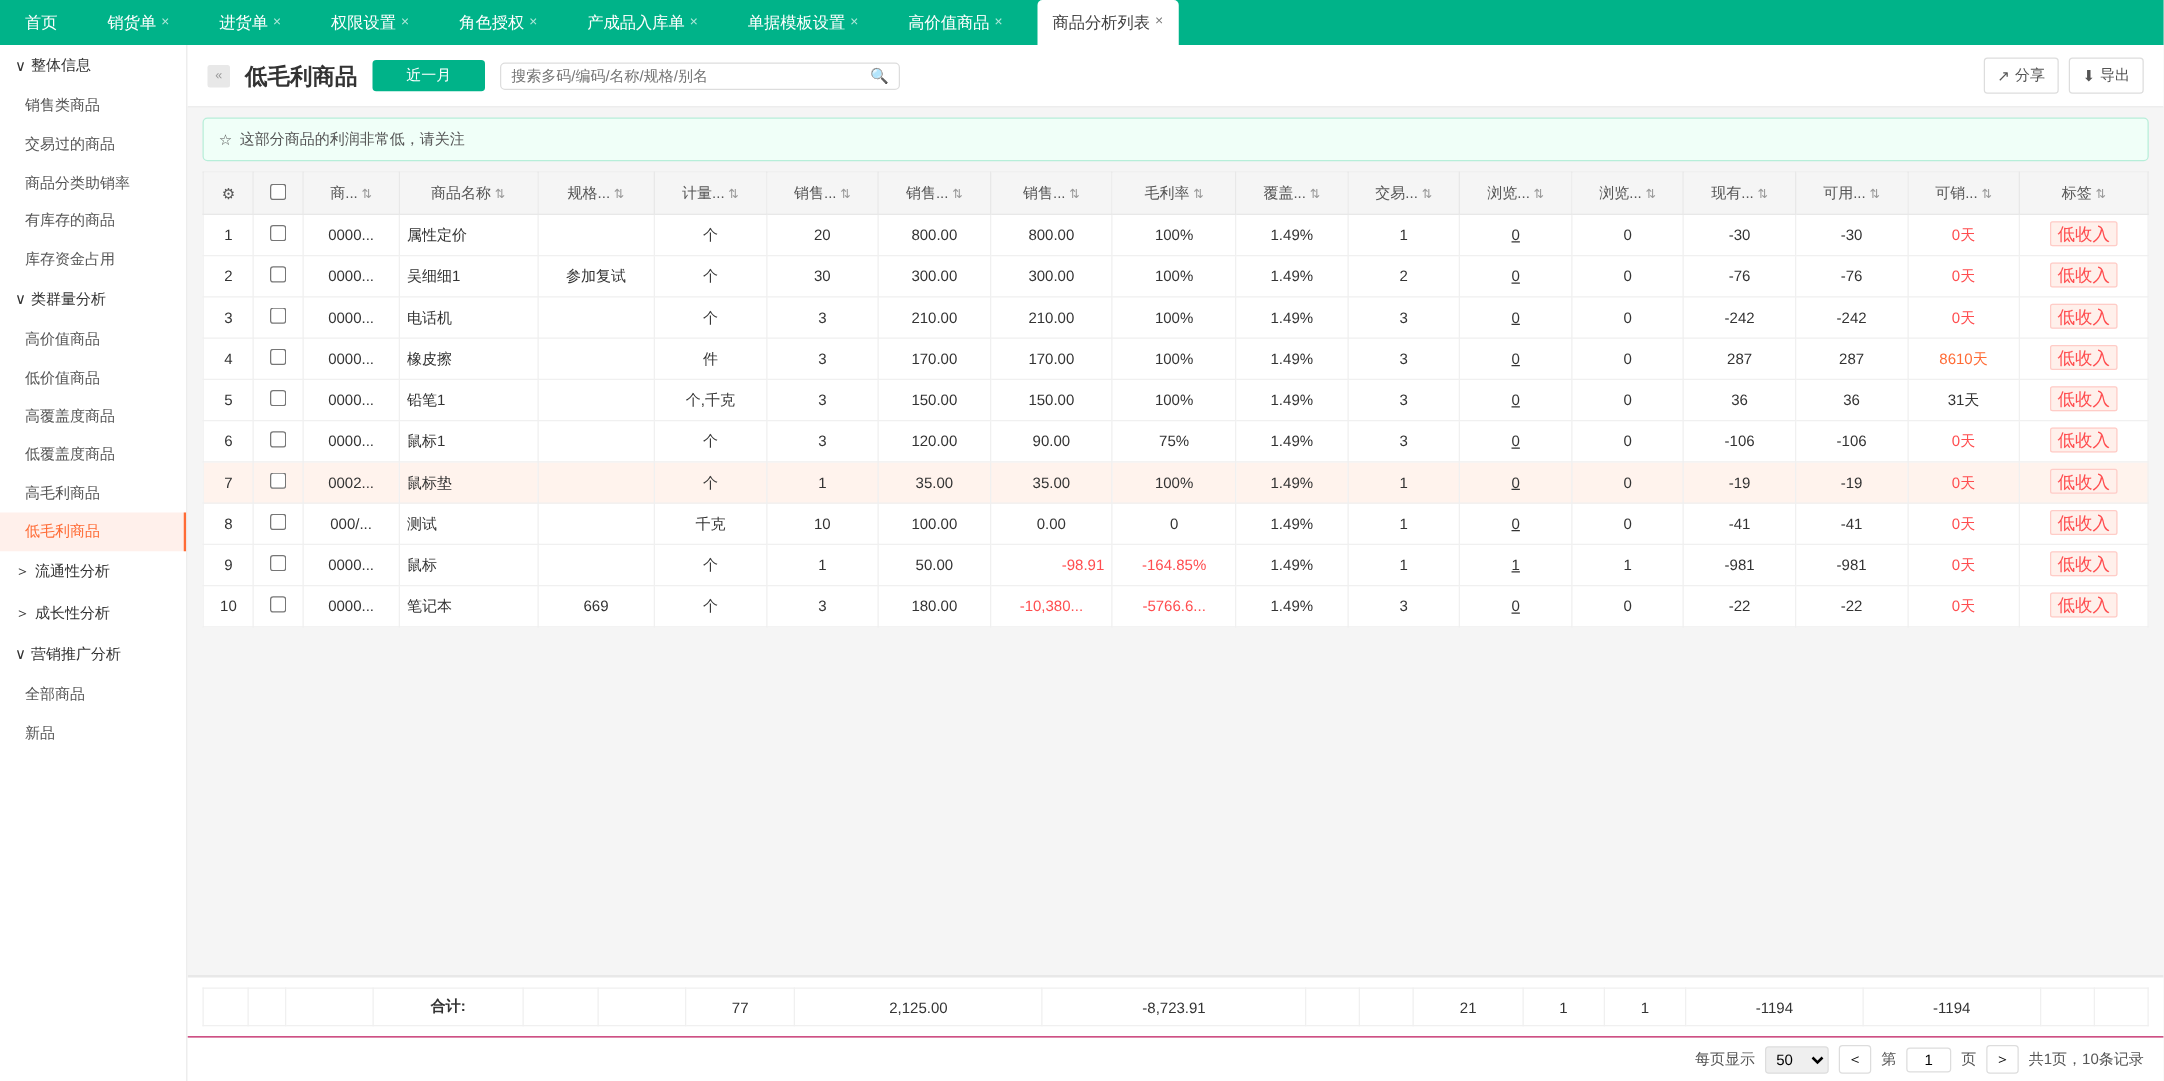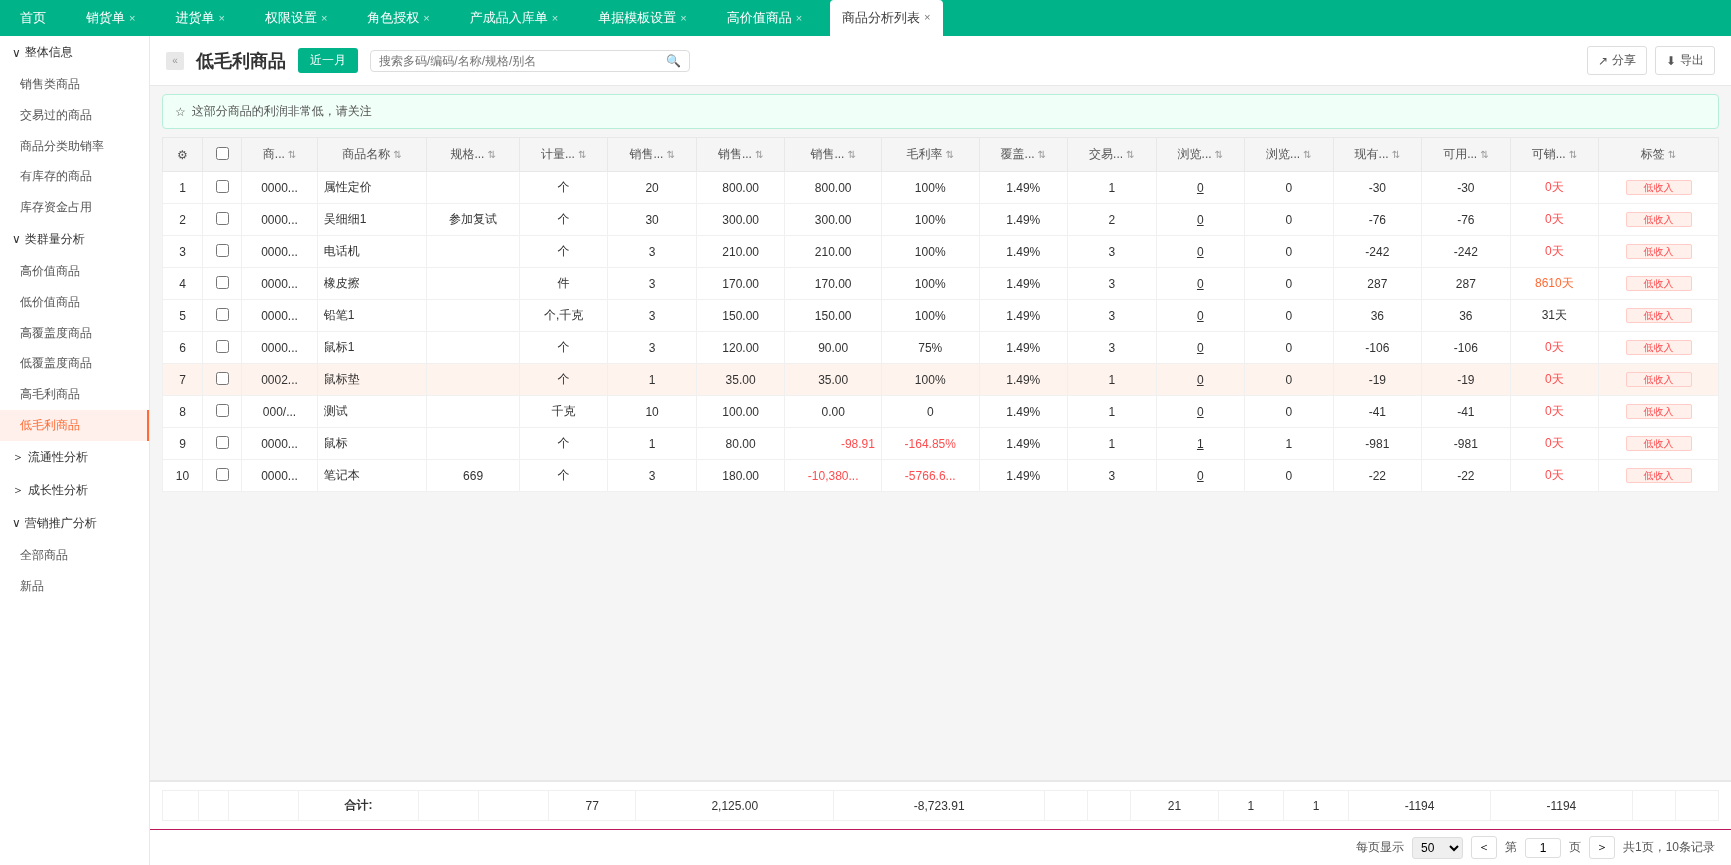--- a/index.html
+++ b/index.html
@@ -76,21 +76,21 @@
     }
     .page-title {
       font-size: 18px;
       font-weight: bold;
       color: #333;
     }
     .date-filter-btn {
       background: #00b389;
       color: #fff;
       border: none;
-      padding: 4px 12px;
+      padding: 4px 27px;
       border-radius: 3px;
       cursor: pointer;
       font-size: 12px;
     }
     .search-box {
       display: flex;
       align-items: center;
       border: 1px solid #ddd;
       border-radius: 4px;
       padding: 3px 8px;
@@ -176,23 +176,23 @@
       padding: 7px 6px;
       text-align: center;
       border: 1px solid #f0f0f0;
       white-space: nowrap;
     }
     tbody td.left { text-align: left; }
     .tag-low-income {
       background: #fff0eb;
       color: #ff4d4f;
       border: 1px solid #ffccc7;
-      padding: 1px 17px;
+      padding: 1px 5px;
       border-radius: 2px;
-      font-size: 10px;
+      font-size: 14px;
     }
     .underline-link { text-decoration: underline; cursor: pointer; }
 
     
     .summary-row {
       background: #fff;
       border-top: 2px solid #e8e8e8;
       padding: 8px 12px;
     }
     .summary-table {
@@ -557,21 +557,21 @@
     <td><span class="tag-low-income">低收入</span></td>
   </tr>
             <tr>
     <td>9</td>
     <td><input type="checkbox" style=""></td>
     <td>0000...</td>
     <td class="left">鼠标</td>
     <td></td>
     <td>个</td>
     <td>1</td>
-    <td>80.00</td>
+    <td>50.00</td>
     <td style="color:#ff4d4f;text-align:right;">-98.91</td>
     <td style="color:#ff4d4f;">-164.85%</td>
     <td>1.49%</td>
     <td>1</td>
     <td><span class="underline-link">1</span></td>
     <td>1</td>
     <td>-981</td>
     <td>-981</td>
     <td style="color:#ff4d4f;">0天</td>
     <td><span class="tag-low-income">低收入</span></td>

